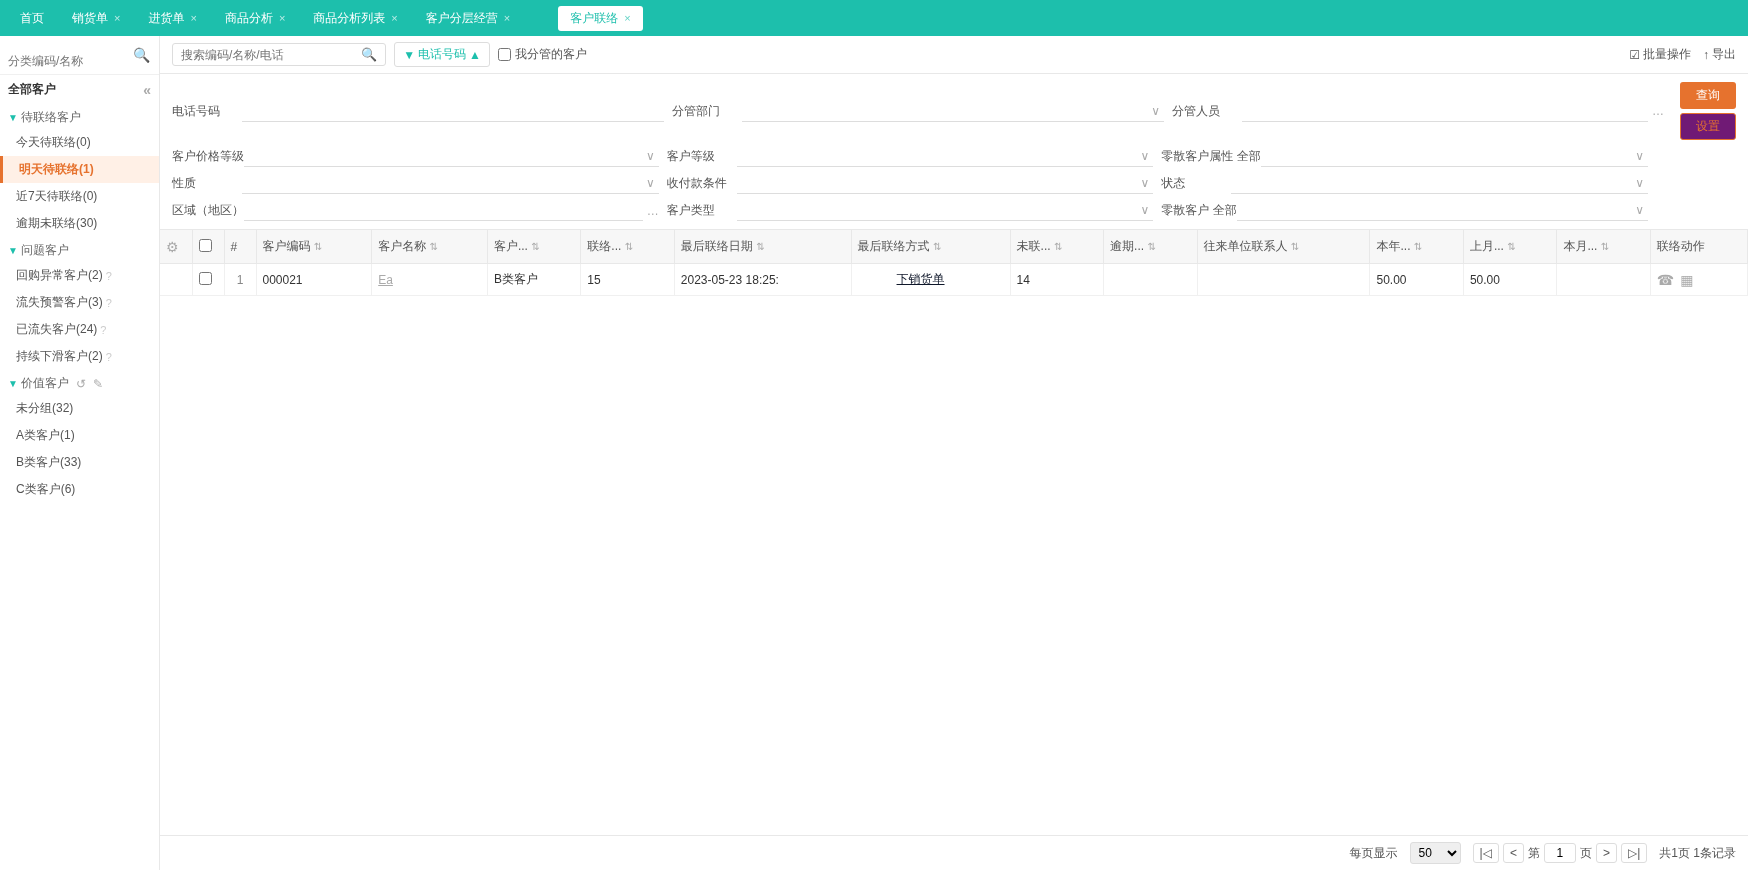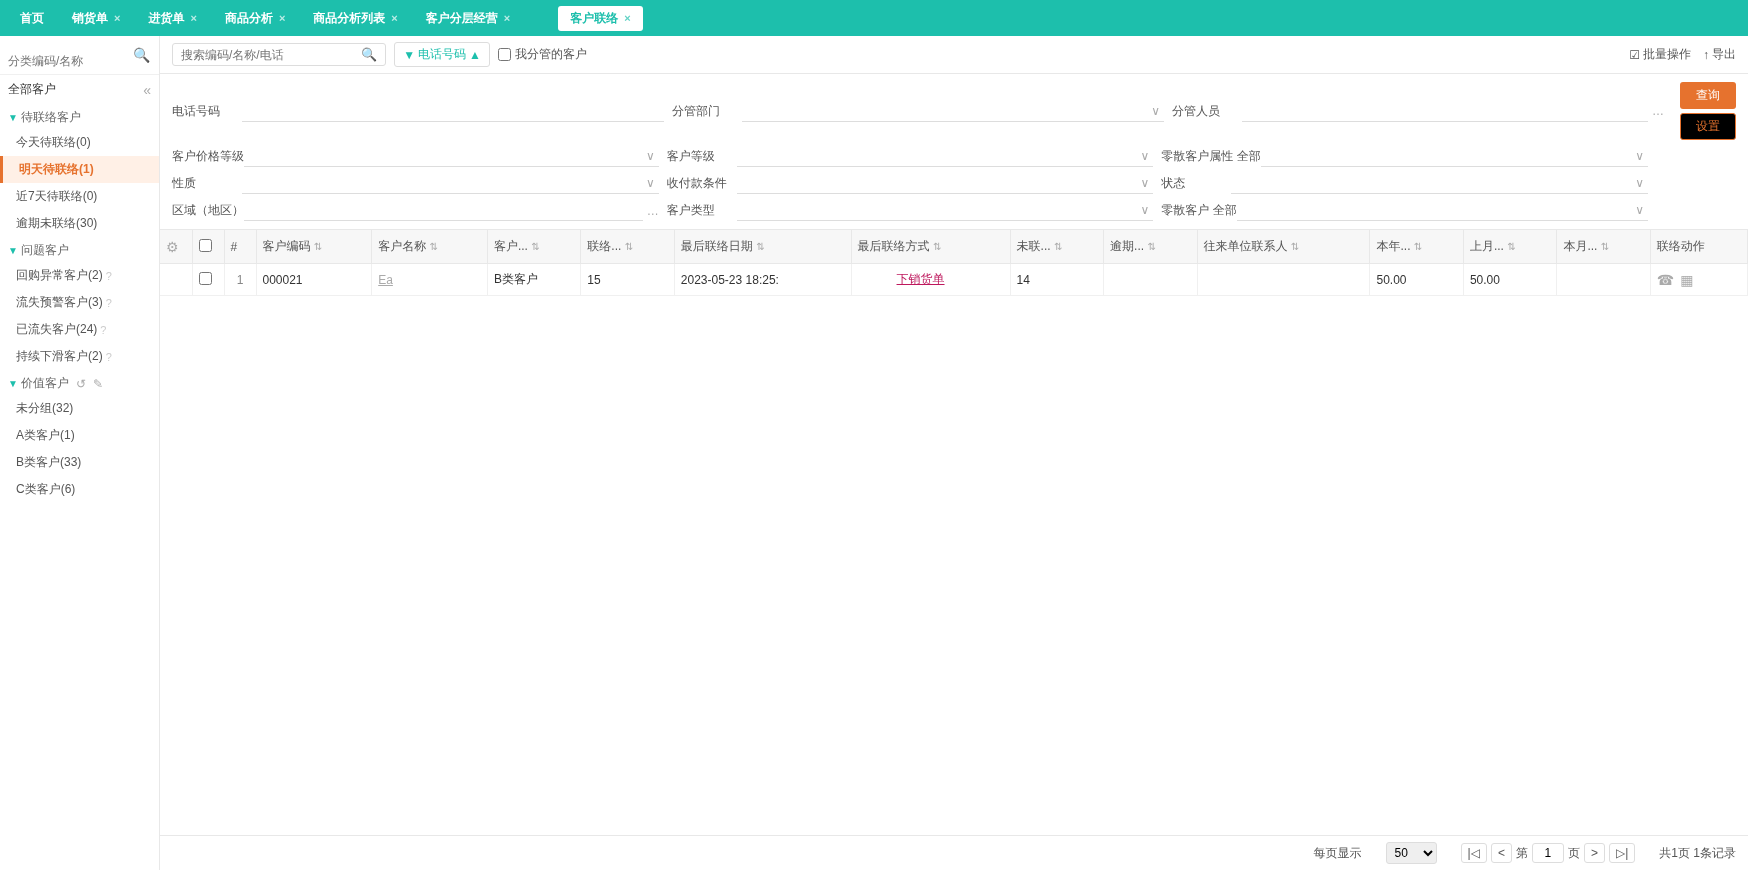--- a/index.html
+++ b/index.html
@@ -6,21 +6,20 @@
     body { background: #f5f5f5; overflow: hidden; }
 
     
     .top-nav {
       background: #1dbfac;
       display: flex;
       align-items: center;
       height: 36px;
       padding: 16px 8px;
       gap: 4px;
-      font-weight: bold;
     }
     .nav-item {
       color: #fff;
       padding: 4px 12px;
       cursor: pointer;
       border-radius: 3px;
       white-space: nowrap;
       display: flex;
       align-items: center;
       gap: 4px;
@@ -58,21 +57,21 @@
       width: 100%;
       background: transparent;
       margin-top: 12px;
     }
     .sidebar-search .search-icon { color: #ccc; font-size: 14px; cursor: pointer; }
     .sidebar-section-header {
       display: flex;
       align-items: center;
       justify-content: space-between;
       padding: 6px 8px;
-      font-weight: normal;
+      font-weight: bold;
       color: #333;
       cursor: pointer;
     }
     .sidebar-section-header .collapse-icon { color: #aaa; font-size: 14px; }
     .sidebar-group-label {
       padding: 5px 8px 3px 8px;
       color: #666;
       font-size: 12px;
       display: flex;
       align-items: center;
@@ -215,21 +214,21 @@
     .query-btn {
       background: #e6722e;
       color: #fff;
       border: none;
       padding: 5px 16px;
       border-radius: 3px;
       cursor: pointer;
       font-size: 12px;
     }
     .set-btn {
-      background: #000000;
+      background: #701a75;
       color: #e6722e;
       border: 1px solid #e6722e;
       padding: 4px 14px;
       border-radius: 3px;
       cursor: pointer;
       font-size: 12px;
     }
     .filter-actions {
       display: flex;
       flex-direction: column;
@@ -264,35 +263,35 @@
     }
     th .col-sort { color: #aaa; font-size: 10px; cursor: pointer; }
     td {
       padding: 7px 6px;
       color: #333;
       border-bottom: 1px solid #f0f0f0;
       border-right: 1px solid #f0f0f0;
       white-space: nowrap;
       font-size: 12px;
     }
-    .link-text { color: #be185d; cursor: pointer; text-decoration: underline; margin-left: 39px; }
+    .link-text { color: #0f172a; cursor: pointer; text-decoration: underline; margin-left: 39px; }
     .action-icons { display: flex; gap: 6px; align-items: center; }
     .action-icon { color: #aaa; cursor: pointer; font-size: 14px; }
     .settings-icon-th { color: #aaa; cursor: pointer; font-size: 14px; }
     .row-num { color: #888; text-align: center; }
 
     
     .pagination {
       background: #fff;
       border-top: 1px solid #e8e8e8;
       padding: 6px 12px;
       display: flex;
       align-items: center;
       justify-content: flex-end;
-      gap: 24px;
+      gap: 12px;
     }
     .page-size-label { color: #555; }
     .page-size-select {
       border: 1px solid #ddd;
       border-radius: 3px;
       padding: 2px 4px;
       font-size: 12px;
       outline: none;
       cursor: pointer;
     }

